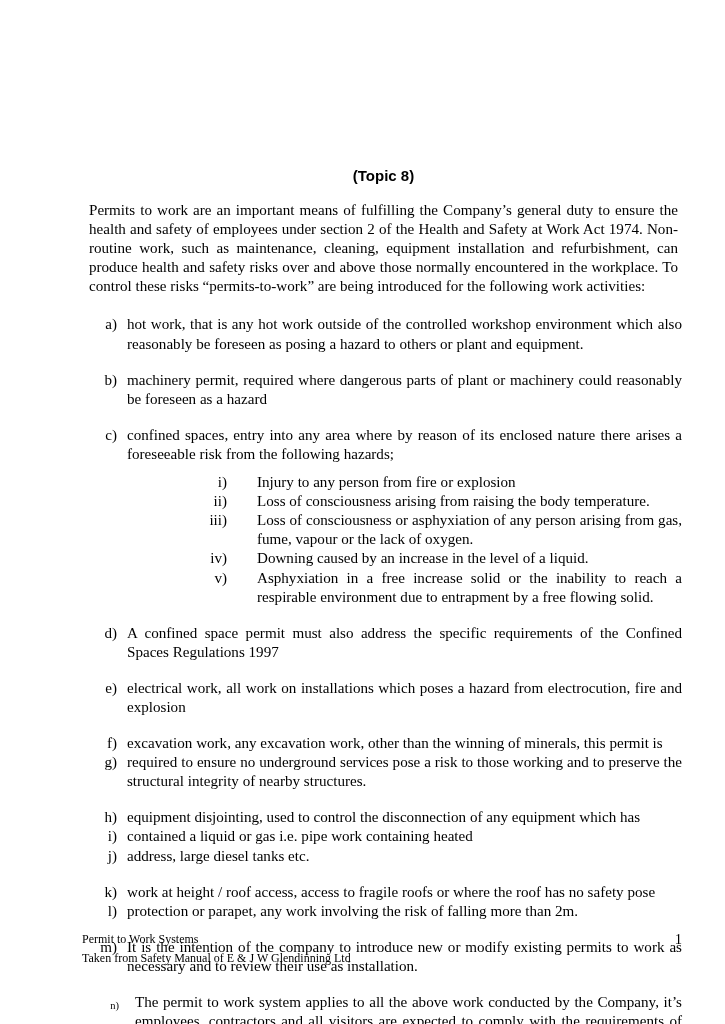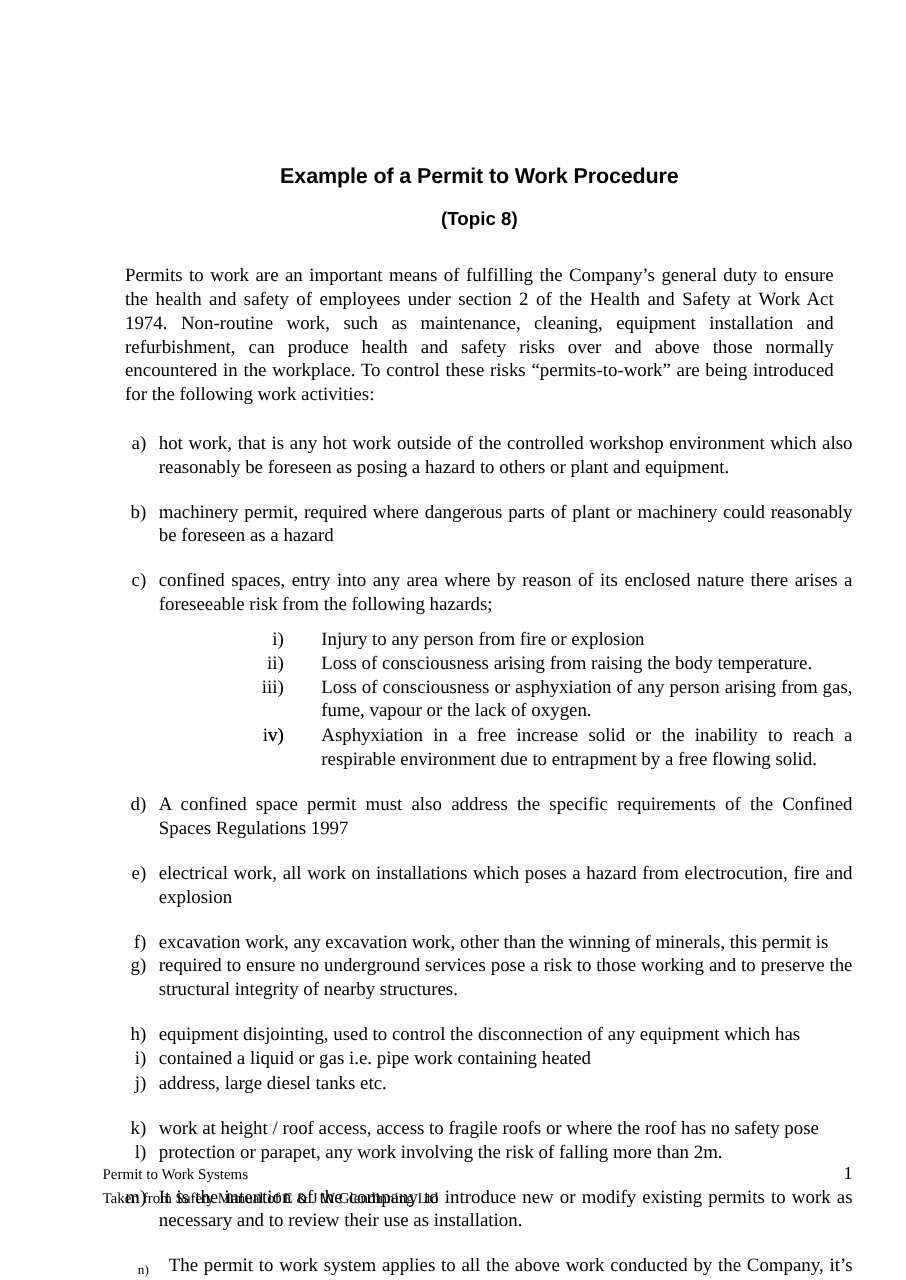--- a/index.html
+++ b/index.html
@@ -55,21 +55,21 @@
     left: 85px;
     top: 197px;
     width: 597px;
     font-size: 15.1px;
     line-height: 19.1px;
   }
 
   .intro {
     text-align: justify;
     text-justify: inter-word;
-    margin: 15px;
+    margin: 4px;
   }
 
   
   .alpha-list {
     margin: 0;
     padding: 0;
     list-style: none;
   }
   .alpha-item {
     position: relative;
@@ -147,21 +147,20 @@
     font-style: normal;
     font-size: 14.6px;
     line-height: 18.5px;
   }
 </style>
 </head>
 <body>
 
 <div class="page">
 
-  <h1 class="doc-title">Example of a Permit to Work Procedure</h1>
   <h2 class="doc-subtitle">(Topic 8)</h2>
 
   <div class="content">
 
     <p class="intro">Permits to work are an important means of fulfilling the Company’s general duty to ensure the health and safety of employees under section 2 of the Health and Safety at Work Act 1974. Non-routine work, such as maintenance, cleaning, equipment installation and refurbishment, can produce health and safety risks over and above those normally encountered in the workplace. To control these risks “permits-to-work” are being introduced for the following work activities:</p>
 
     <ul class="alpha-list">
 
       <li class="alpha-item first-item">
         <span class="marker">a)</span>
@@ -185,20 +184,21 @@
           <li class="roman-item">
             <span class="rmarker">ii)</span>
             <span class="rtxt">Loss of consciousness arising from raising the body temperature.</span>
           </li>
           <li class="roman-item">
             <span class="rmarker">iii)</span>
             <span class="rtxt">Loss of consciousness or asphyxiation of any person arising from gas, fume, vapour or the lack of oxygen.</span>
           </li>
           <li class="roman-item">
             <span class="rmarker">iv)</span>
+            <span class="rtxt">Downing caused by an increase in the level of a liquid.</span>
           </li>
           <li class="roman-item">
             <span class="rmarker">v)</span>
             <span class="rtxt">Asphyxiation in a free increase solid or the inability to reach a respirable environment due to entrapment by a free flowing solid.</span>
           </li>
         </ul>
       </li>
 
       <li class="alpha-item gap-before">
         <span class="marker">d)</span>

